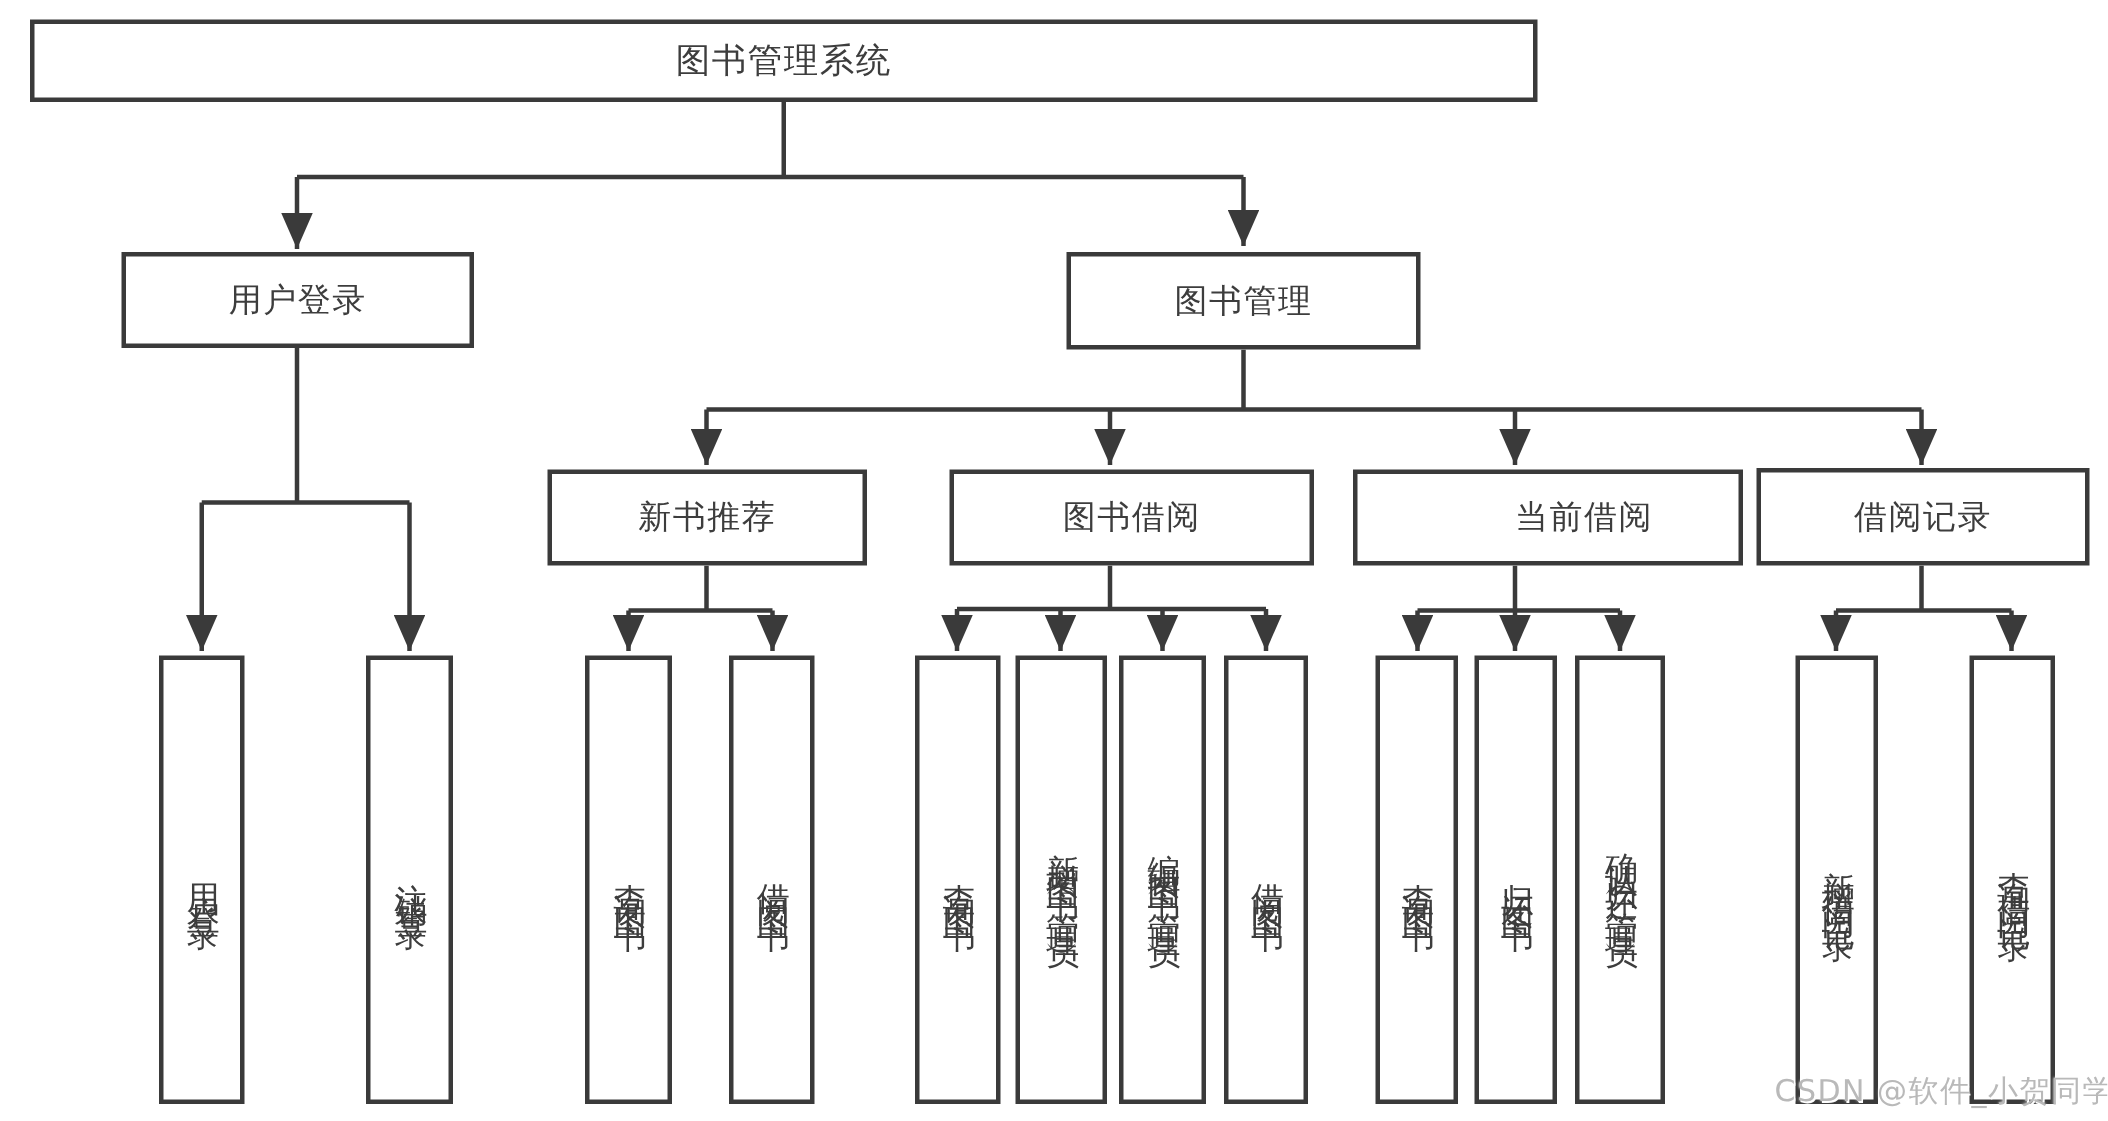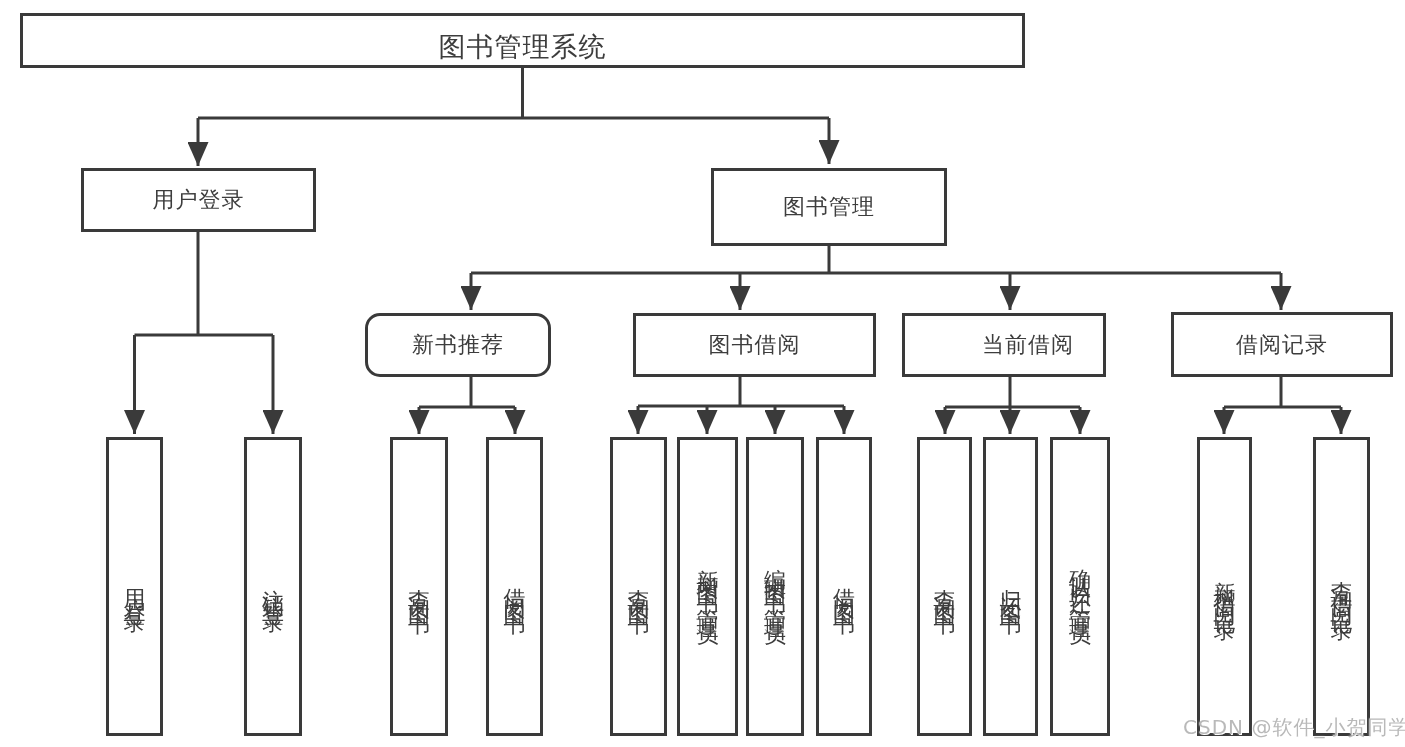--- a/index.html
+++ b/index.html
@@ -29,21 +29,21 @@
     border: 3px solid #3a3a3a;
     background: #ffffff;
     display: flex;
     align-items: center;
     justify-content: center;
     color: #3d3d3d;
     font-size: 22px;
     letter-spacing: 1px;
     white-space: nowrap;
   }
-  .node.root { font-size: 27px; align-items: flex-end; }
+  .node.root { font-size: 23px; }
   .leaf {
     position: absolute;
     box-sizing: border-box;
     top: 437px;
     height: 299px;
     border: 3px solid #3a3a3a;
     background: #ffffff;
     display: flex;
     align-items: center;
     justify-content: center;
@@ -116,31 +116,31 @@
     </g>
   </svg>
 
   <div class="node root" style="left:20px; top:13px; width:1005px; height:55px;">
     <span>图书管理系统</span>
   </div>
 
   <div class="node" style="left:81px; top:168px; width:235px; height:64px;">
     <span>用户登录</span>
   </div>
-  <div class="node" style="left:711px; top:168px; width:236px; height:78px;">
+  <div class="node" style="left:711px; top:168px; width:236px; height:65px;">
     <span>图书管理</span>
   </div>
 
-  <div class="node" style="left:365px; top:313px; width:186px; height:64px;border-radius:15px;">
+  <div class="node" style="left:365px; top:313px; width:213px; height:64px;">
     <span>新书推荐</span>
   </div>
   <div class="node" style="left:633px; top:313px; width:243px; height:64px;">
     <span>图书借阅</span>
   </div>
-  <div class="node" style="left:902px; top:313px; width:204px; height:64px;padding-left:48px;">
+  <div class="node" style="left:902px; top:313px; width:260px; height:64px;padding-left:48px;">
     <span>当前借阅</span>
   </div>
   <div class="node" style="left:1171px; top:312px; width:222px; height:65px;">
     <span>借阅记录</span>
   </div>
 
   <div class="leaf" style="left:106px; width:57px;">
     <span class="vtext">用户登录</span>
   </div>
   <div class="leaf" style="left:244px; width:58px;">

